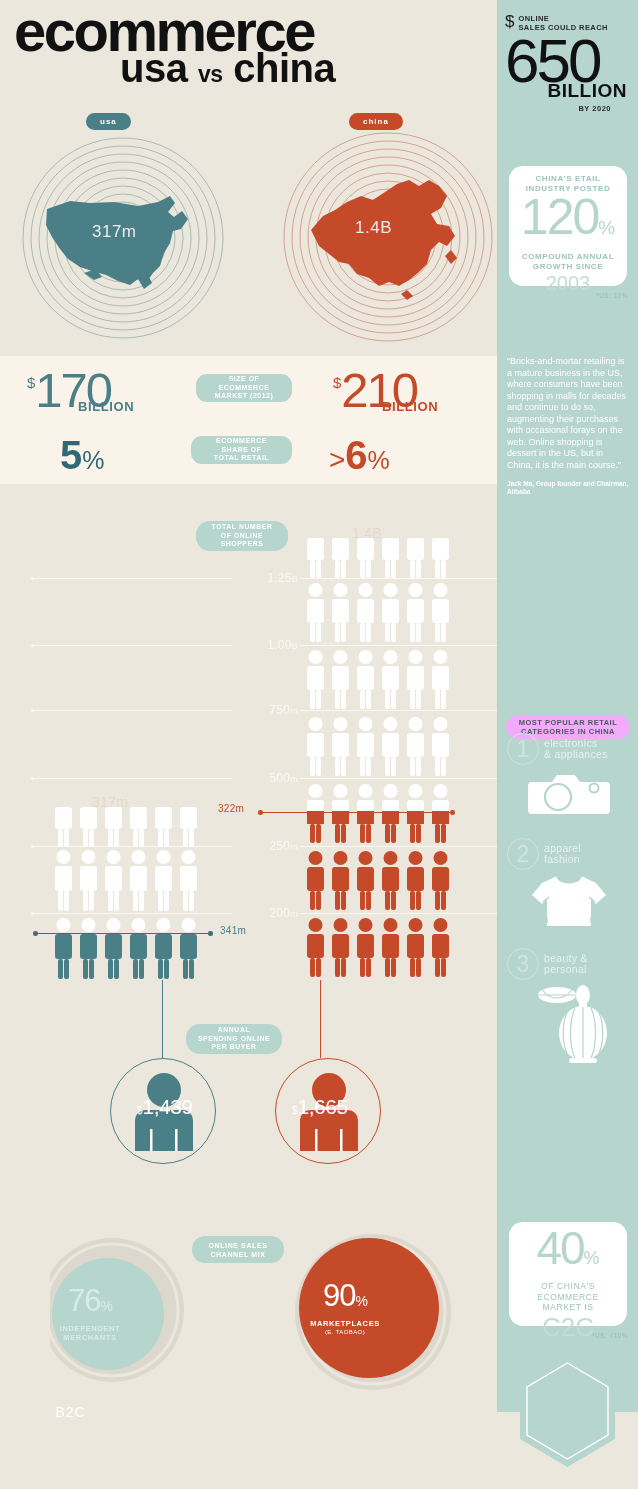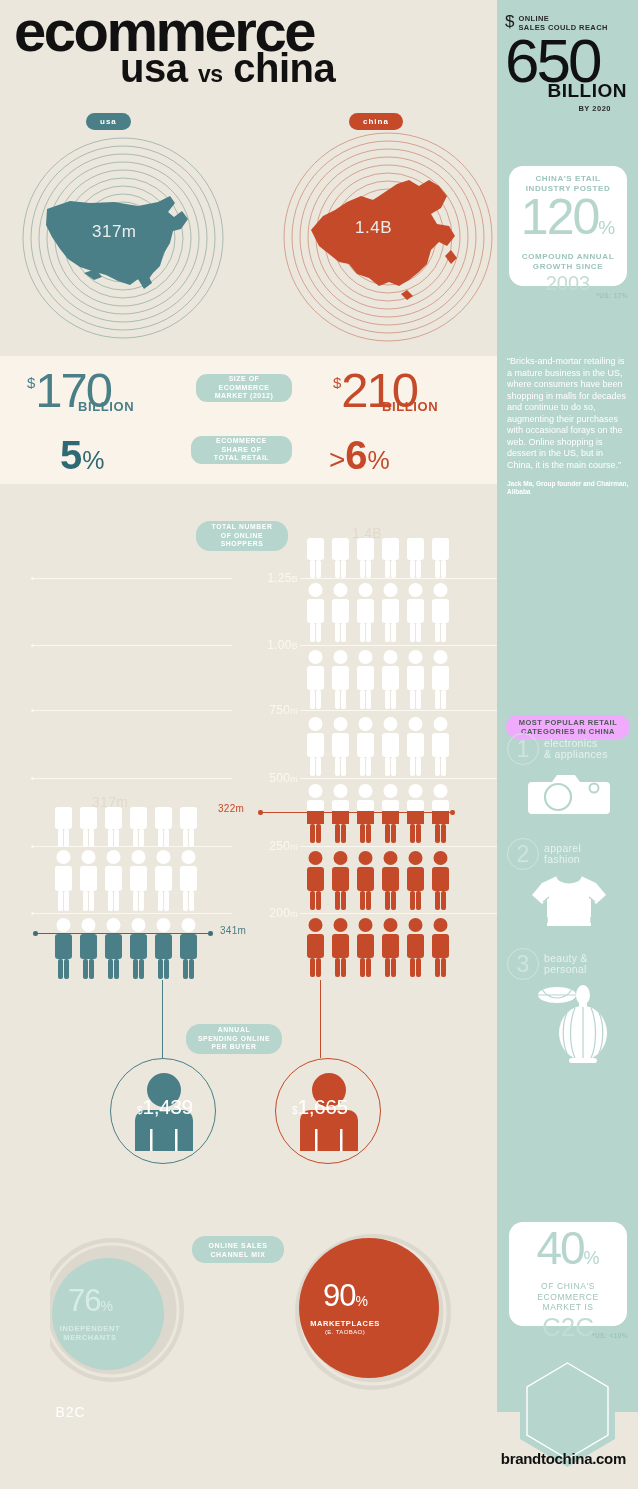--- a/index.html
+++ b/index.html
@@ -1037,15 +1037,14 @@
     <circle cx="85" cy="80" r="78" fill="#ddd8cd"></circle>
     <circle cx="85" cy="80" r="72" fill="none" stroke="#ece7dc" stroke-width="3"></circle>
     <circle cx="81" cy="76" r="70" fill="#c54a29"></circle>
   </svg>
   <div class="donut-center dc-china">
     <div class="big"><span>90</span><span class="pct">%</span></div>
     <div class="cap">marketplaces</div>
     <div class="sub">(e. taobao)</div>
   </div>
 
-  <div class="footer">brandtochina.com</div>
 
 </div>
 
 </body></html>

